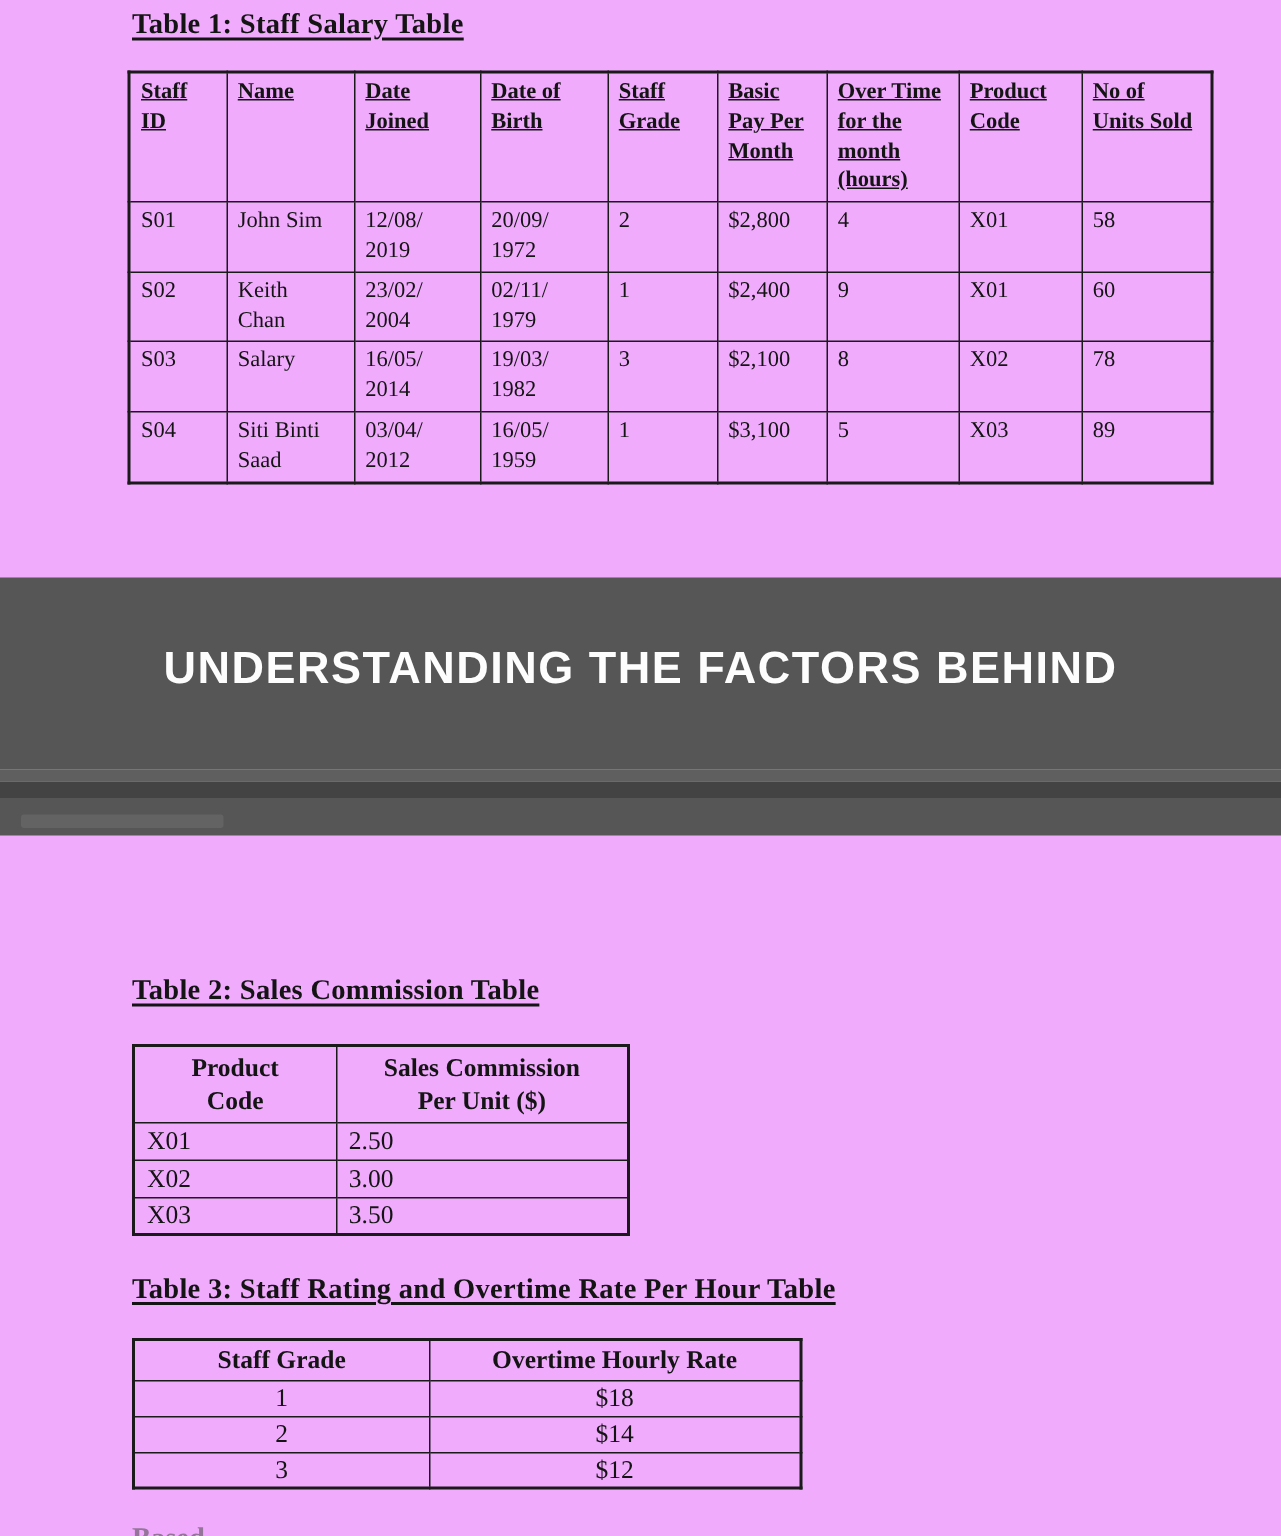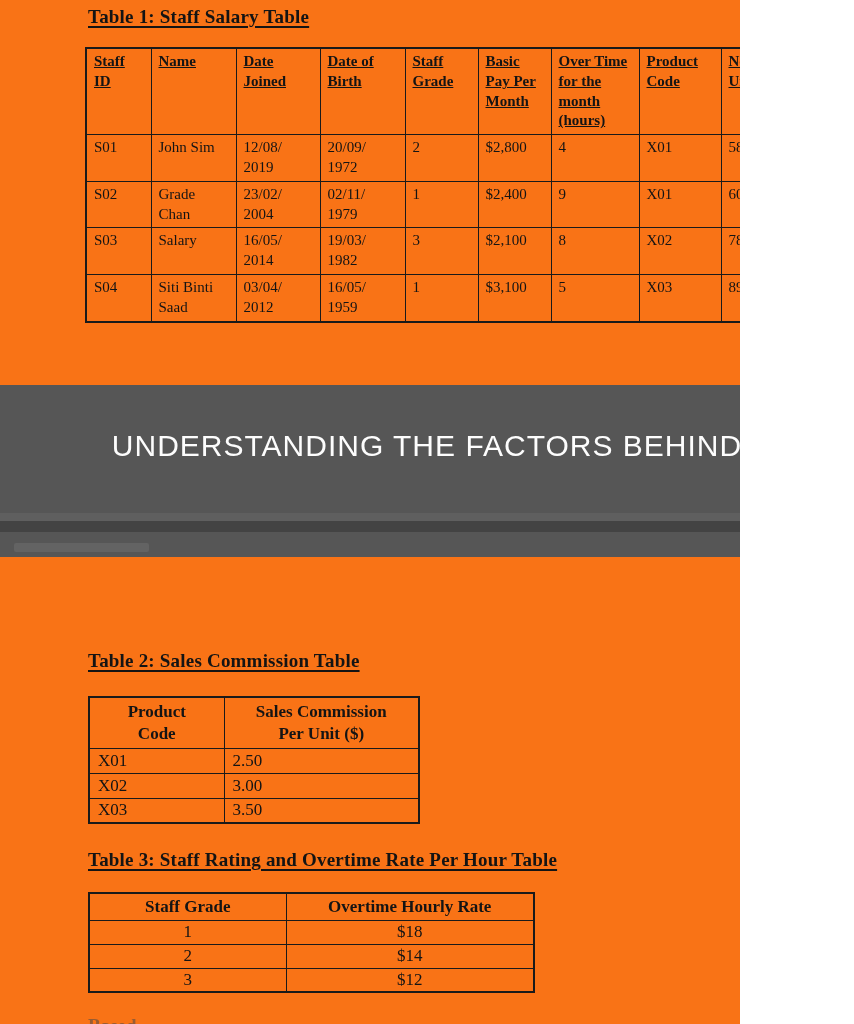--- a/index.html
+++ b/index.html
@@ -1,18 +1,18 @@
 <!DOCTYPE html>
 <html><head>
 <meta charset="utf-8">
 <style>
   * { margin:0; padding:0; box-sizing:border-box; }
   html,body { background:#ffffff; }
   .page {
-    position:relative; width:740px; height:1024px; background:#f97316;
+    position:relative; width:854px; height:1024px; background:#f0abfc;
     overflow:hidden; font-family:"Liberation Serif", serif; color:#141414;
   }
   .doc-title {
     position:absolute; left:88px; font-size:19px; font-weight:bold;
     text-decoration:underline; text-decoration-thickness:2px; text-underline-offset:3px;
     color:#141414; letter-spacing:0.2px; white-space:nowrap;
   }
   #title1 { top:6px; }
   #title2 { top:650px; }
   #title3 { top:837px;margin-top:12px; }
@@ -38,21 +38,21 @@
   #t3 th { font-weight:bold; text-align:center; padding:2px 6px; line-height:1.28; }
   #t3 td { padding:1px 8px; height:24px; vertical-align:middle; text-align:center; }
 
   
   .banner {
     position:absolute; left:0; top:385px; width:854px; height:128px;
     background:#565656; text-align:center;
     font-family:"Liberation Sans", sans-serif;
   }
   .banner-line1 {
-    margin-top:44px; font-size:30px; color:#fdfdfd; letter-spacing:1px; font-weight:400;
+    margin-top:44px; font-size:30px; color:#fdfdfd; letter-spacing:1px; font-weight:700;
   }
   .banner-line2 {
     margin-top:7px; font-size:40px; color:#f2be24; letter-spacing:1px; font-weight:400;
   }
   .strip-pre  { position:absolute; left:0; top:513px; width:854px; height:8px;  background:#5f5f5f; }
   .strip-dark { position:absolute; left:0; top:521px; width:854px; height:11px; background:#434343; }
   .strip-mid  { position:absolute; left:0; top:532px; width:854px; height:25px; background:#565656; }
   .strip-glint{ position:absolute; left:14px; top:543px; width:135px; height:9px; background:#636363; border-radius:2px; }
 
   
@@ -101,21 +101,21 @@
       <td>20/09/
 1972</td>
       <td>2</td>
       <td>$2,800</td>
       <td>4</td>
       <td>X01</td>
       <td>58</td>
     </tr>
     <tr>
       <td>S02</td>
-      <td>Grade
+      <td>Keith
 Chan</td>
       <td>23/02/
 2004</td>
       <td>02/11/
 1979</td>
       <td>1</td>
       <td>$2,400</td>
       <td>9</td>
       <td>X01</td>
       <td>60</td>

